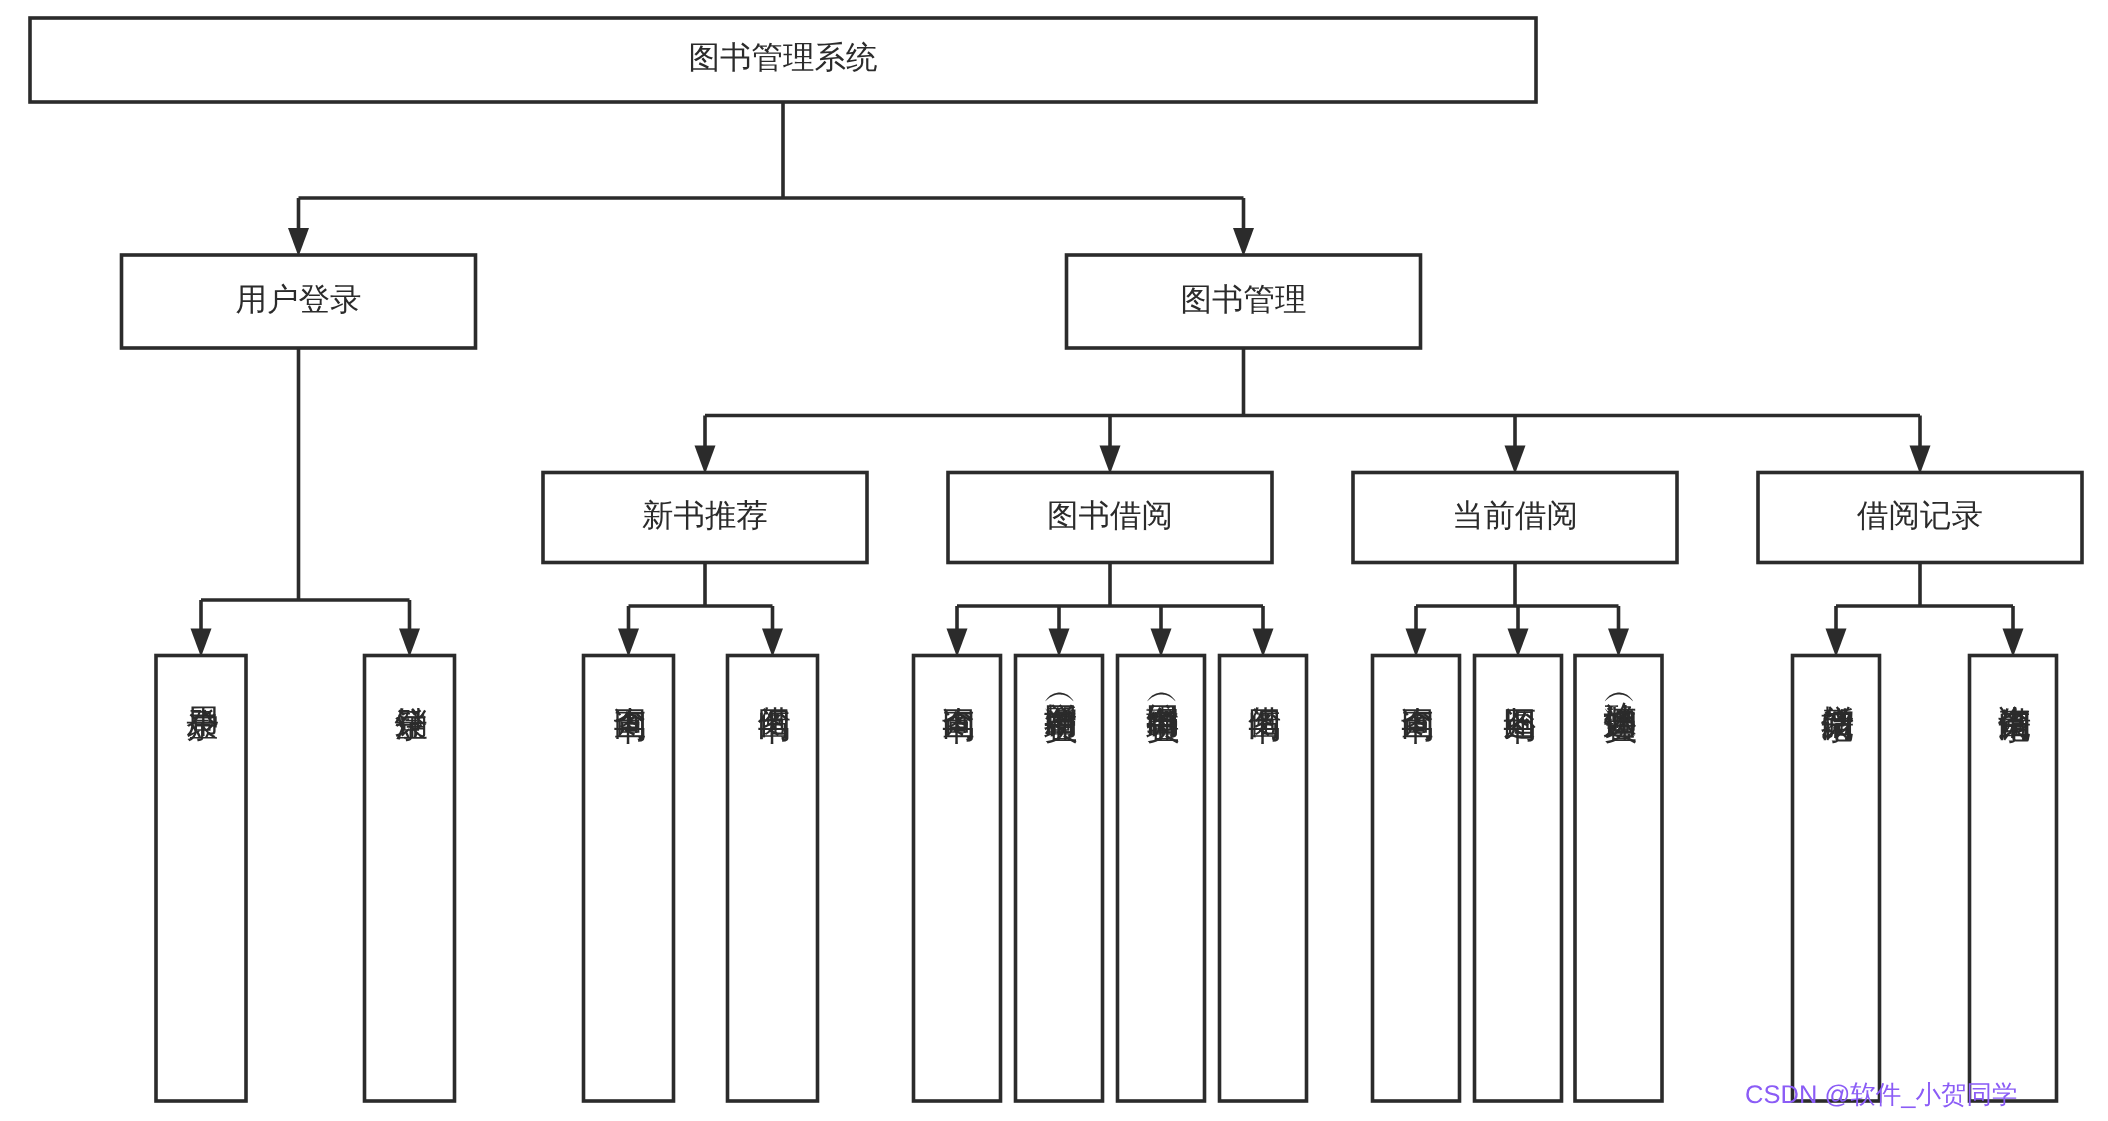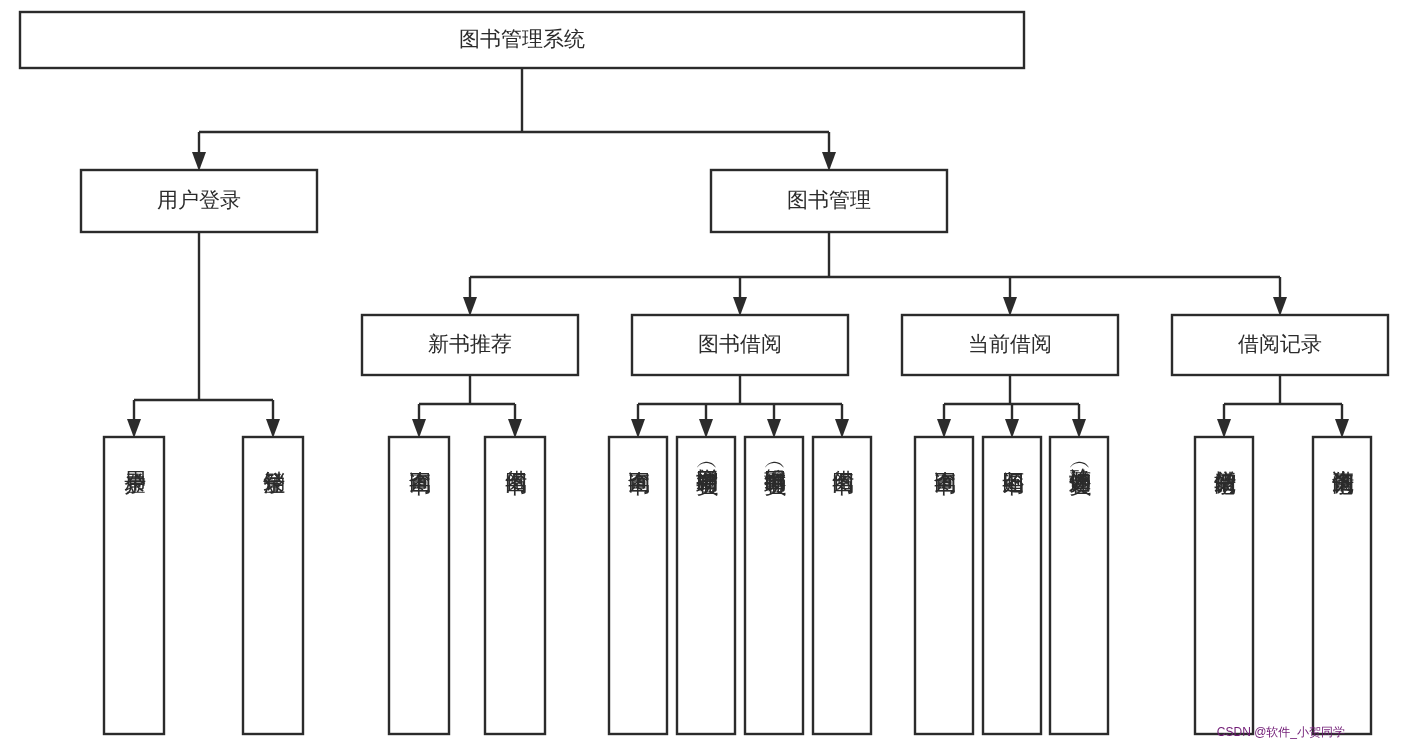--- a/index.html
+++ b/index.html
@@ -51,22 +51,22 @@
     fill: none;
   }
   .arrow-head {
     fill: #2b2b2b;
     stroke: none;
   }
   .watermark {
     position: absolute;
     right: 12px;
     bottom: 6px;
-    color: #701a75;
-    font-size: 12px;
+    color: #8b5cf6;
+    font-size: 17px;
     font-family: "Liberation Sans", "DejaVu Sans", sans-serif;
     white-space: nowrap;
     user-select: none;
     pointer-events: none;
   }
 </style>
 </head>
 <body>
 
 <div id="diagram-root">

